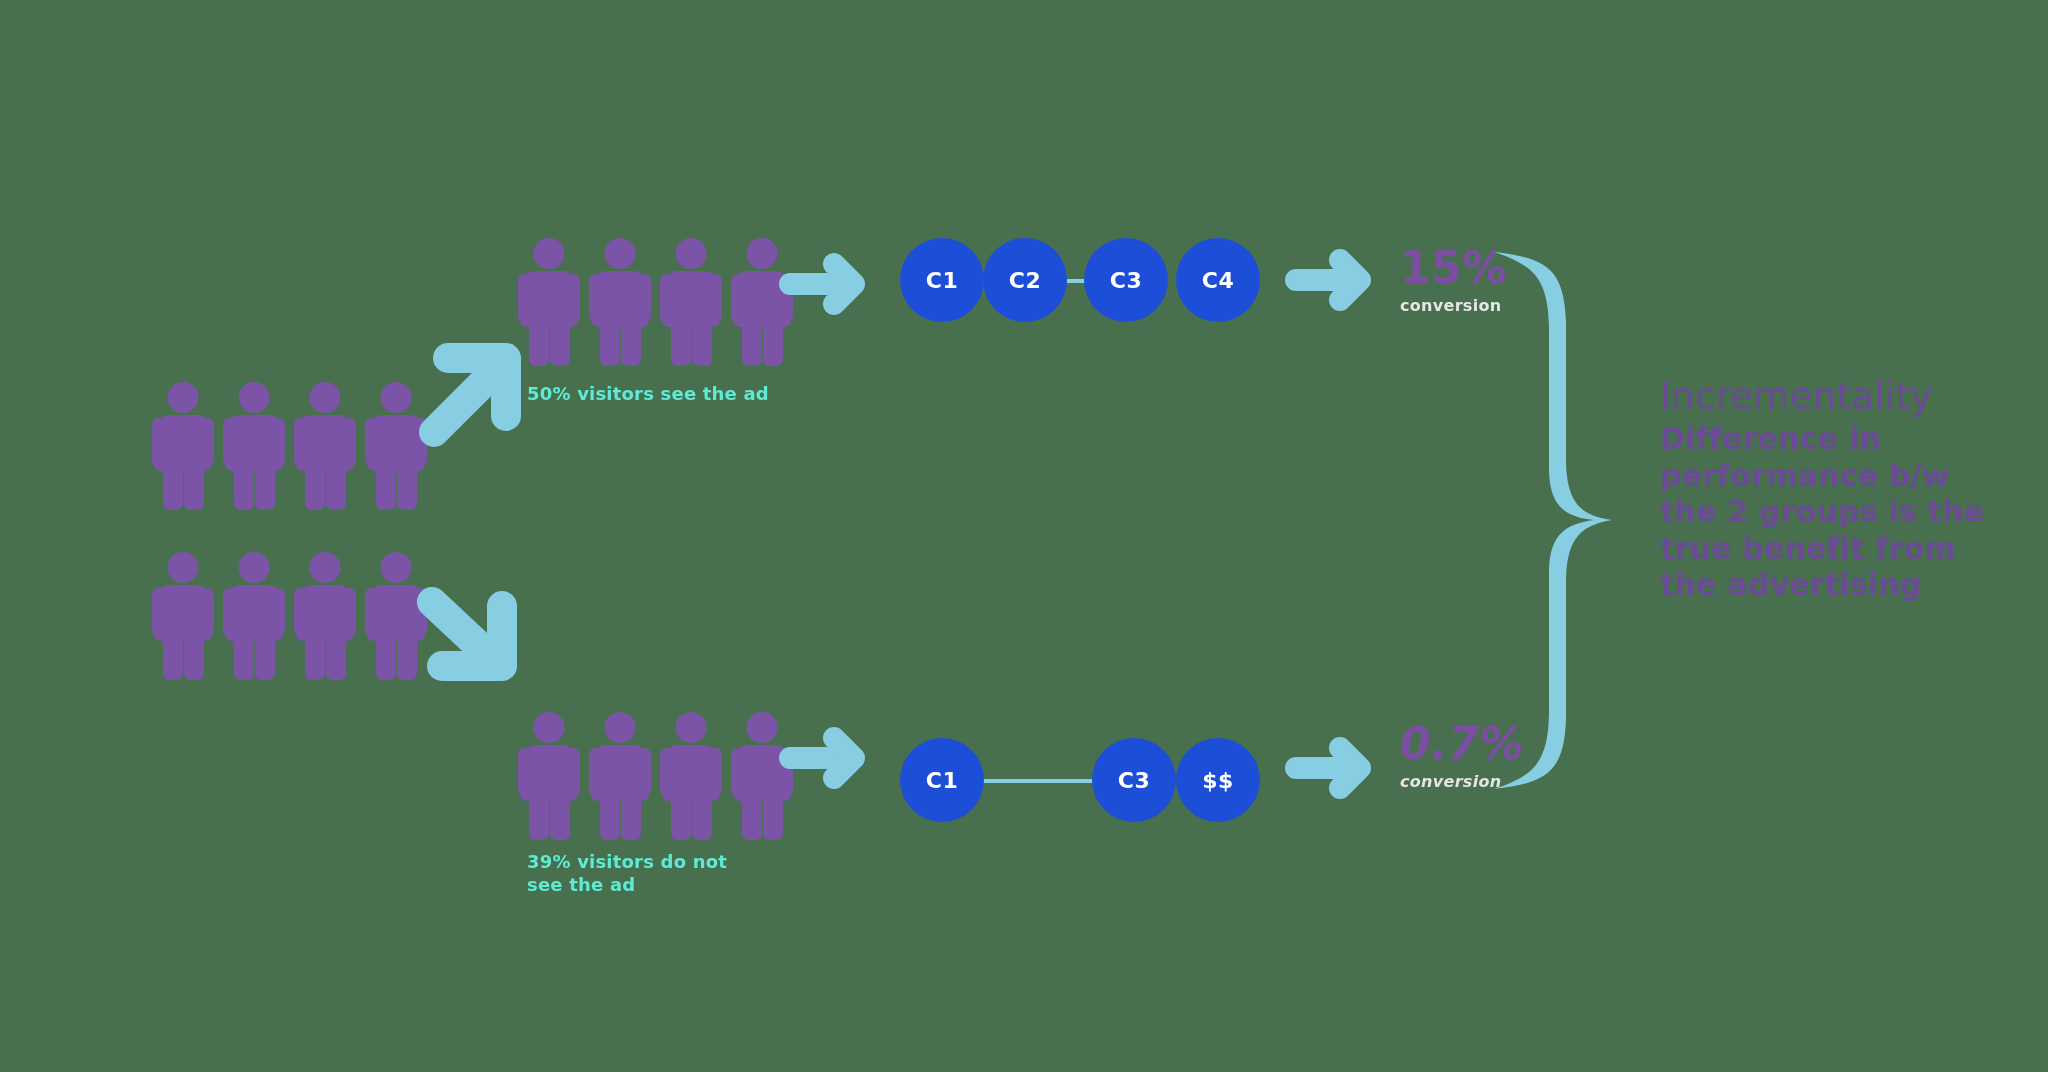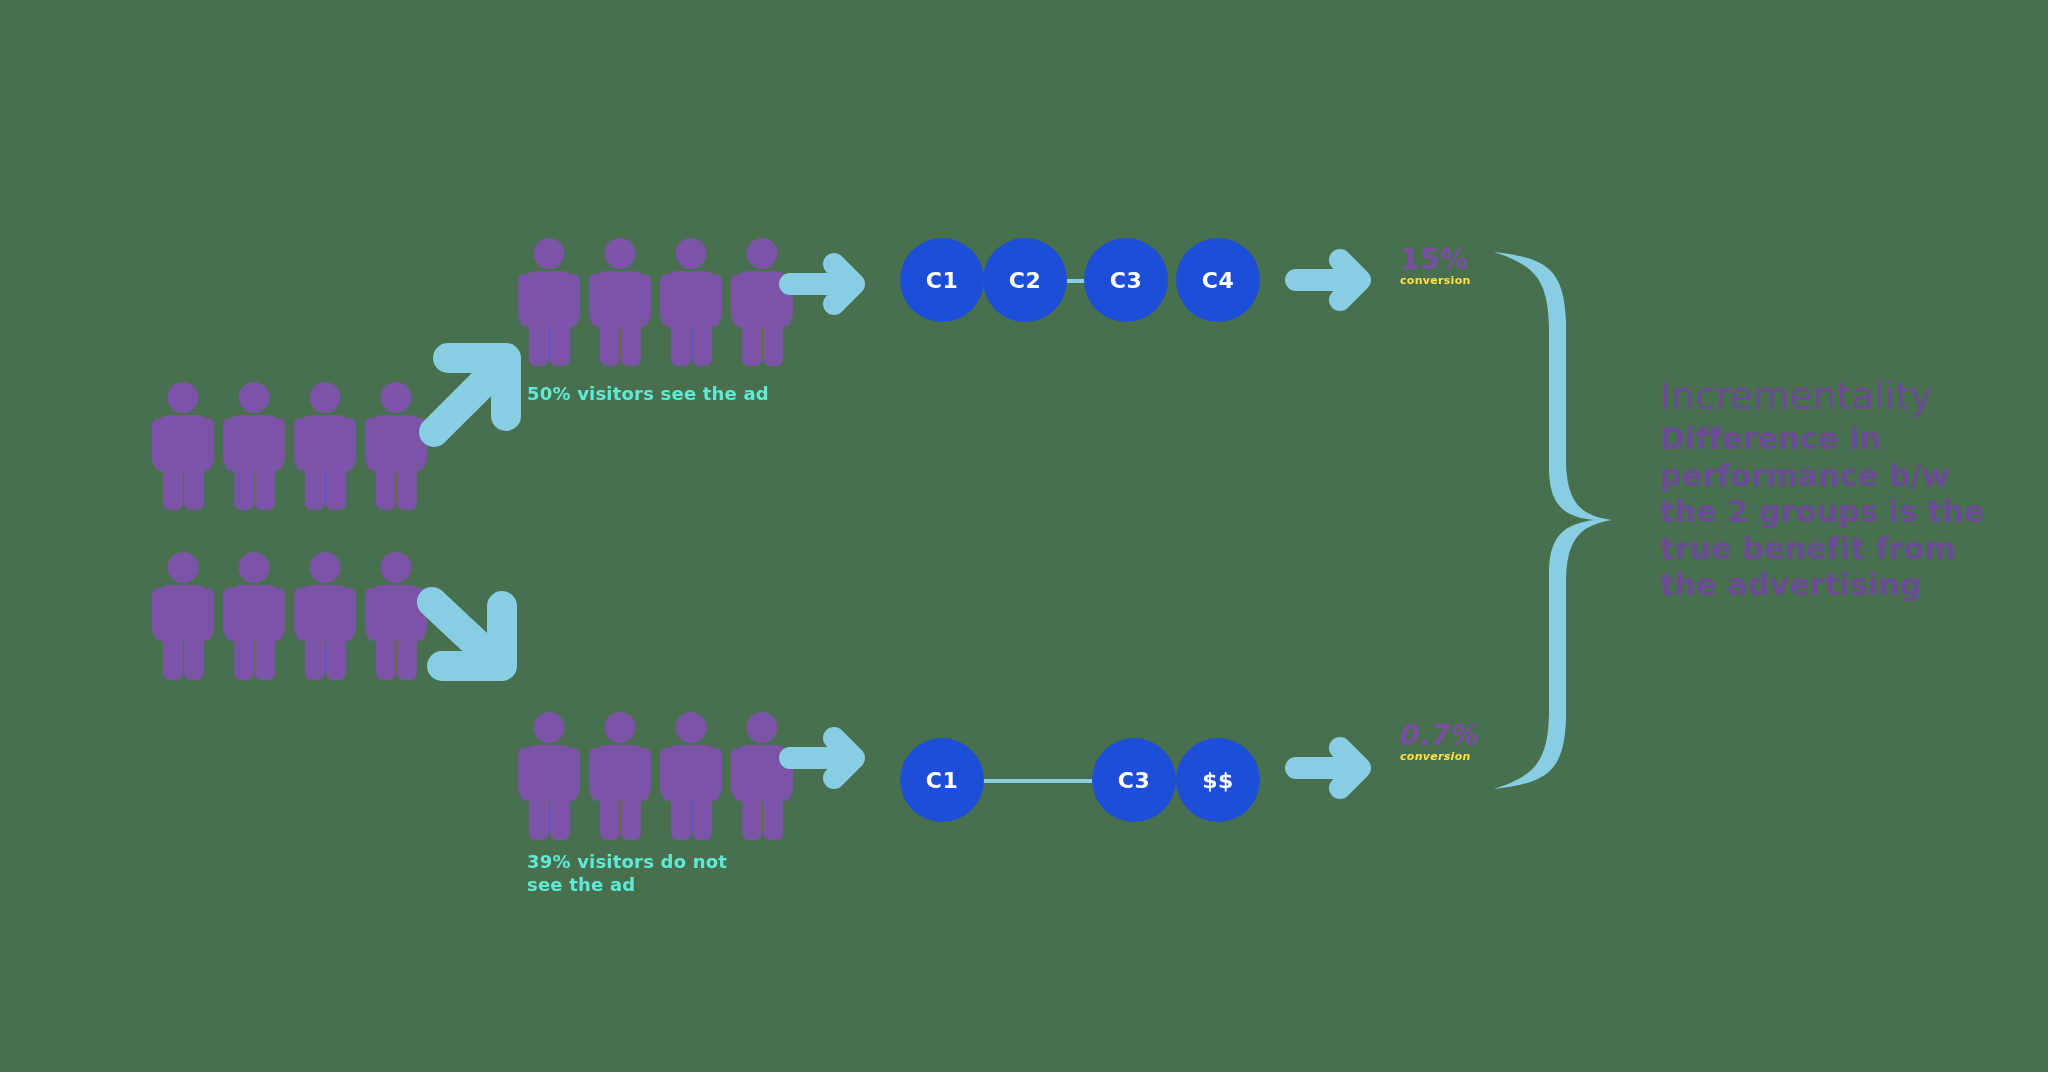--- a/index.html
+++ b/index.html
@@ -93,30 +93,32 @@
   
   .caption {
     color: #5eead4;
     font-size: 18px;
     font-weight: bold;
     line-height: 1.28;
     letter-spacing: 0.2px;
   }
   .pct {
     color: #7b4ea4;
-    font-size: 28px;
+    font-size: 44px;
     font-weight: bold;
     letter-spacing: 0.5px;
     line-height: 1;
+    text-align: right;
   }
   .pct-sub {
-    color: #fde047;
-    font-size: 11px;
+    color: #e5e5e5;
+    font-size: 16px;
     font-weight: bold;
     letter-spacing: 0.3px;
+    margin-top: 6px;
   }
   .title {
     color: #6b4a96;
     font-size: 37px;
     font-weight: normal;
     letter-spacing: 0.3px;
     line-height: 1;
   }
   .body-text {
     color: #6b4a96;

